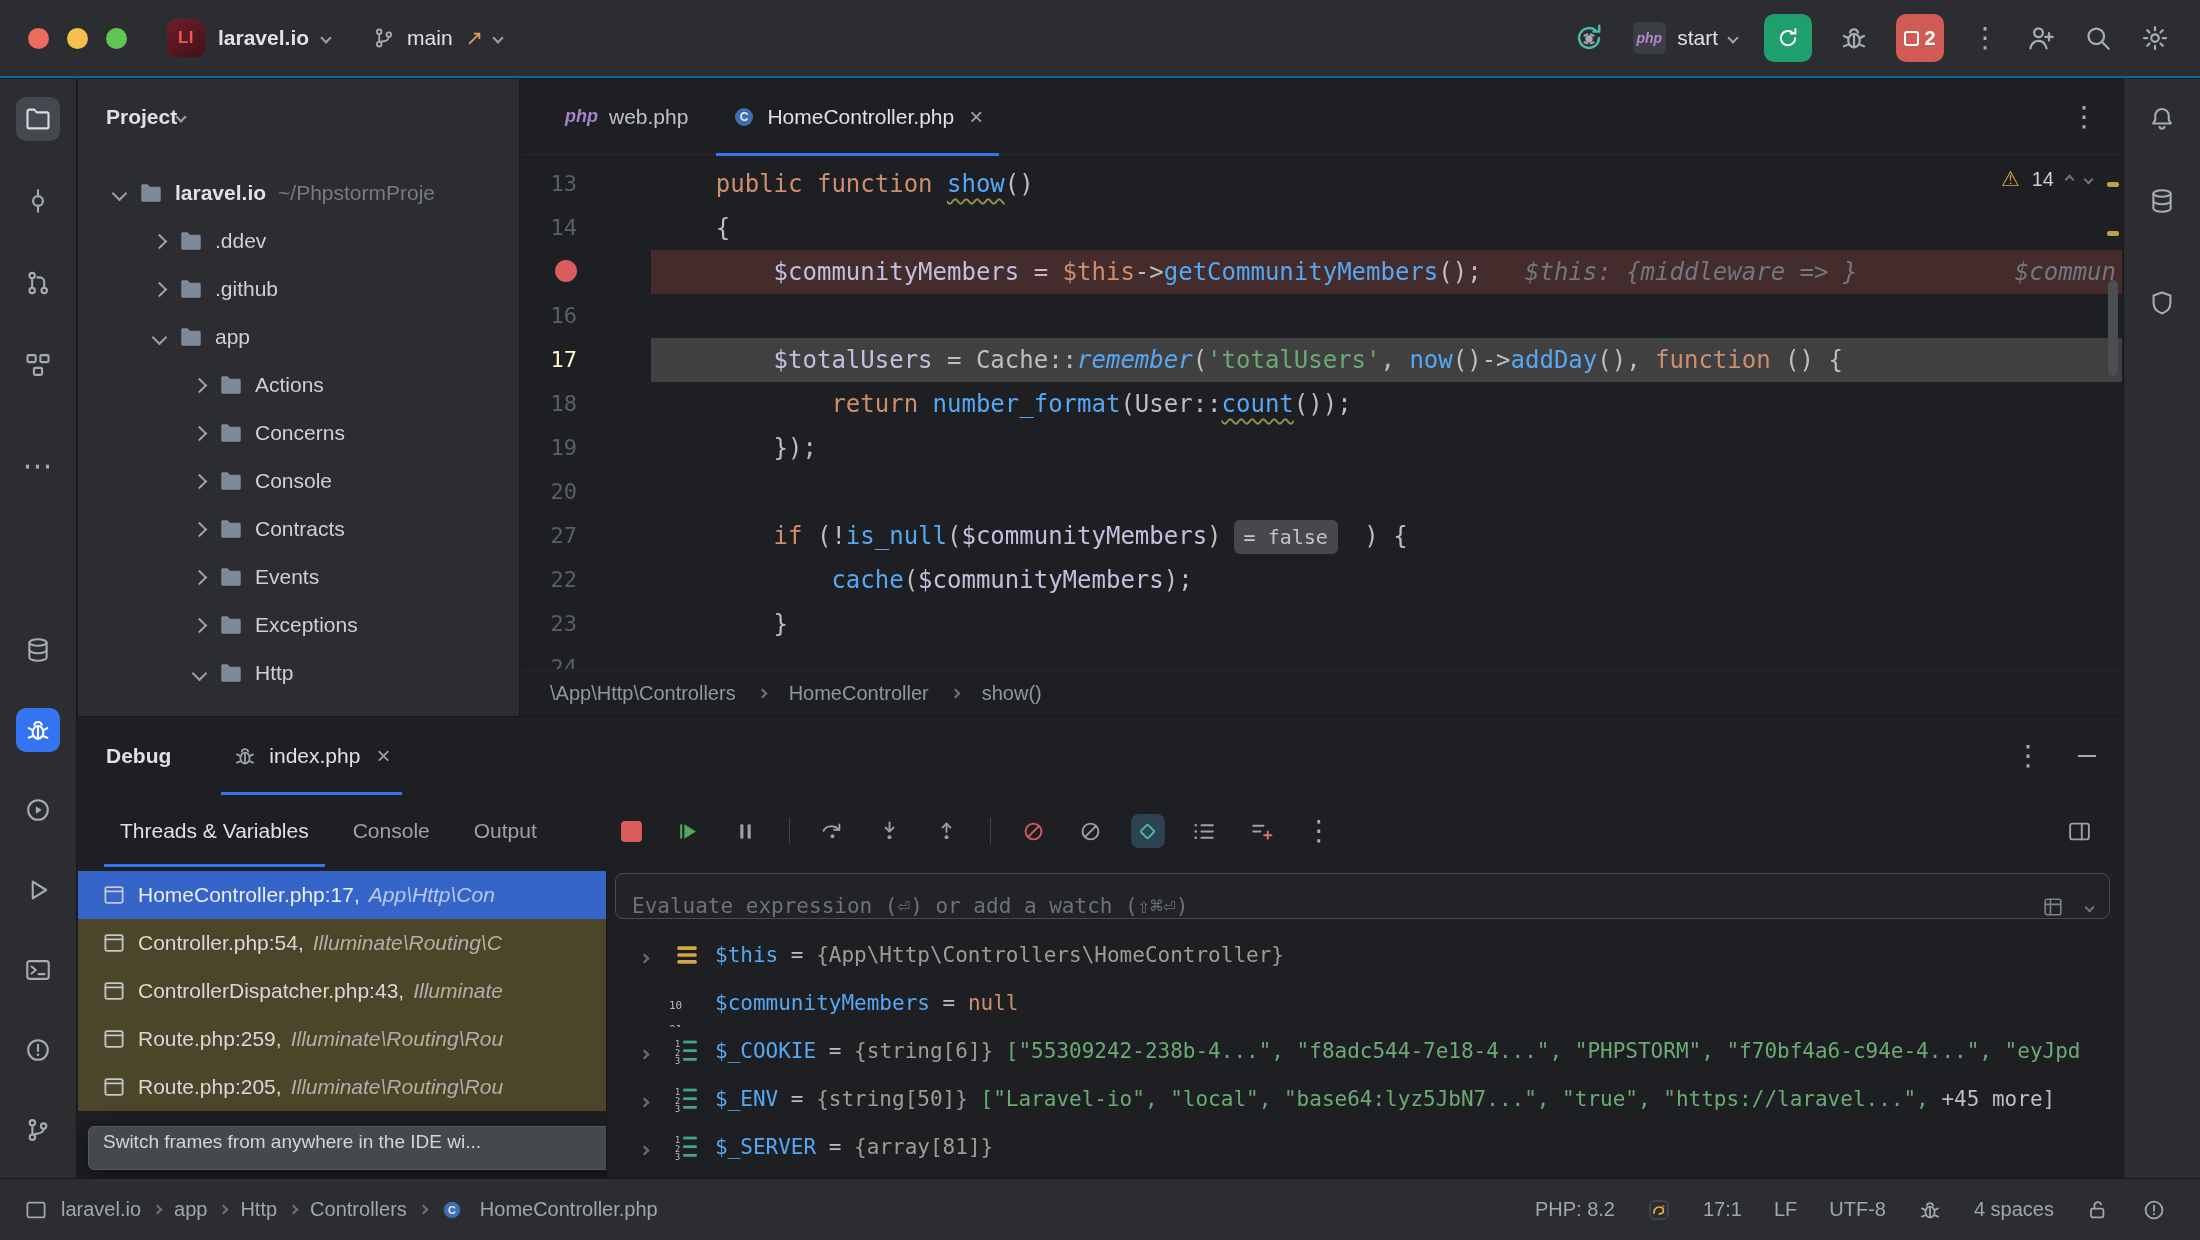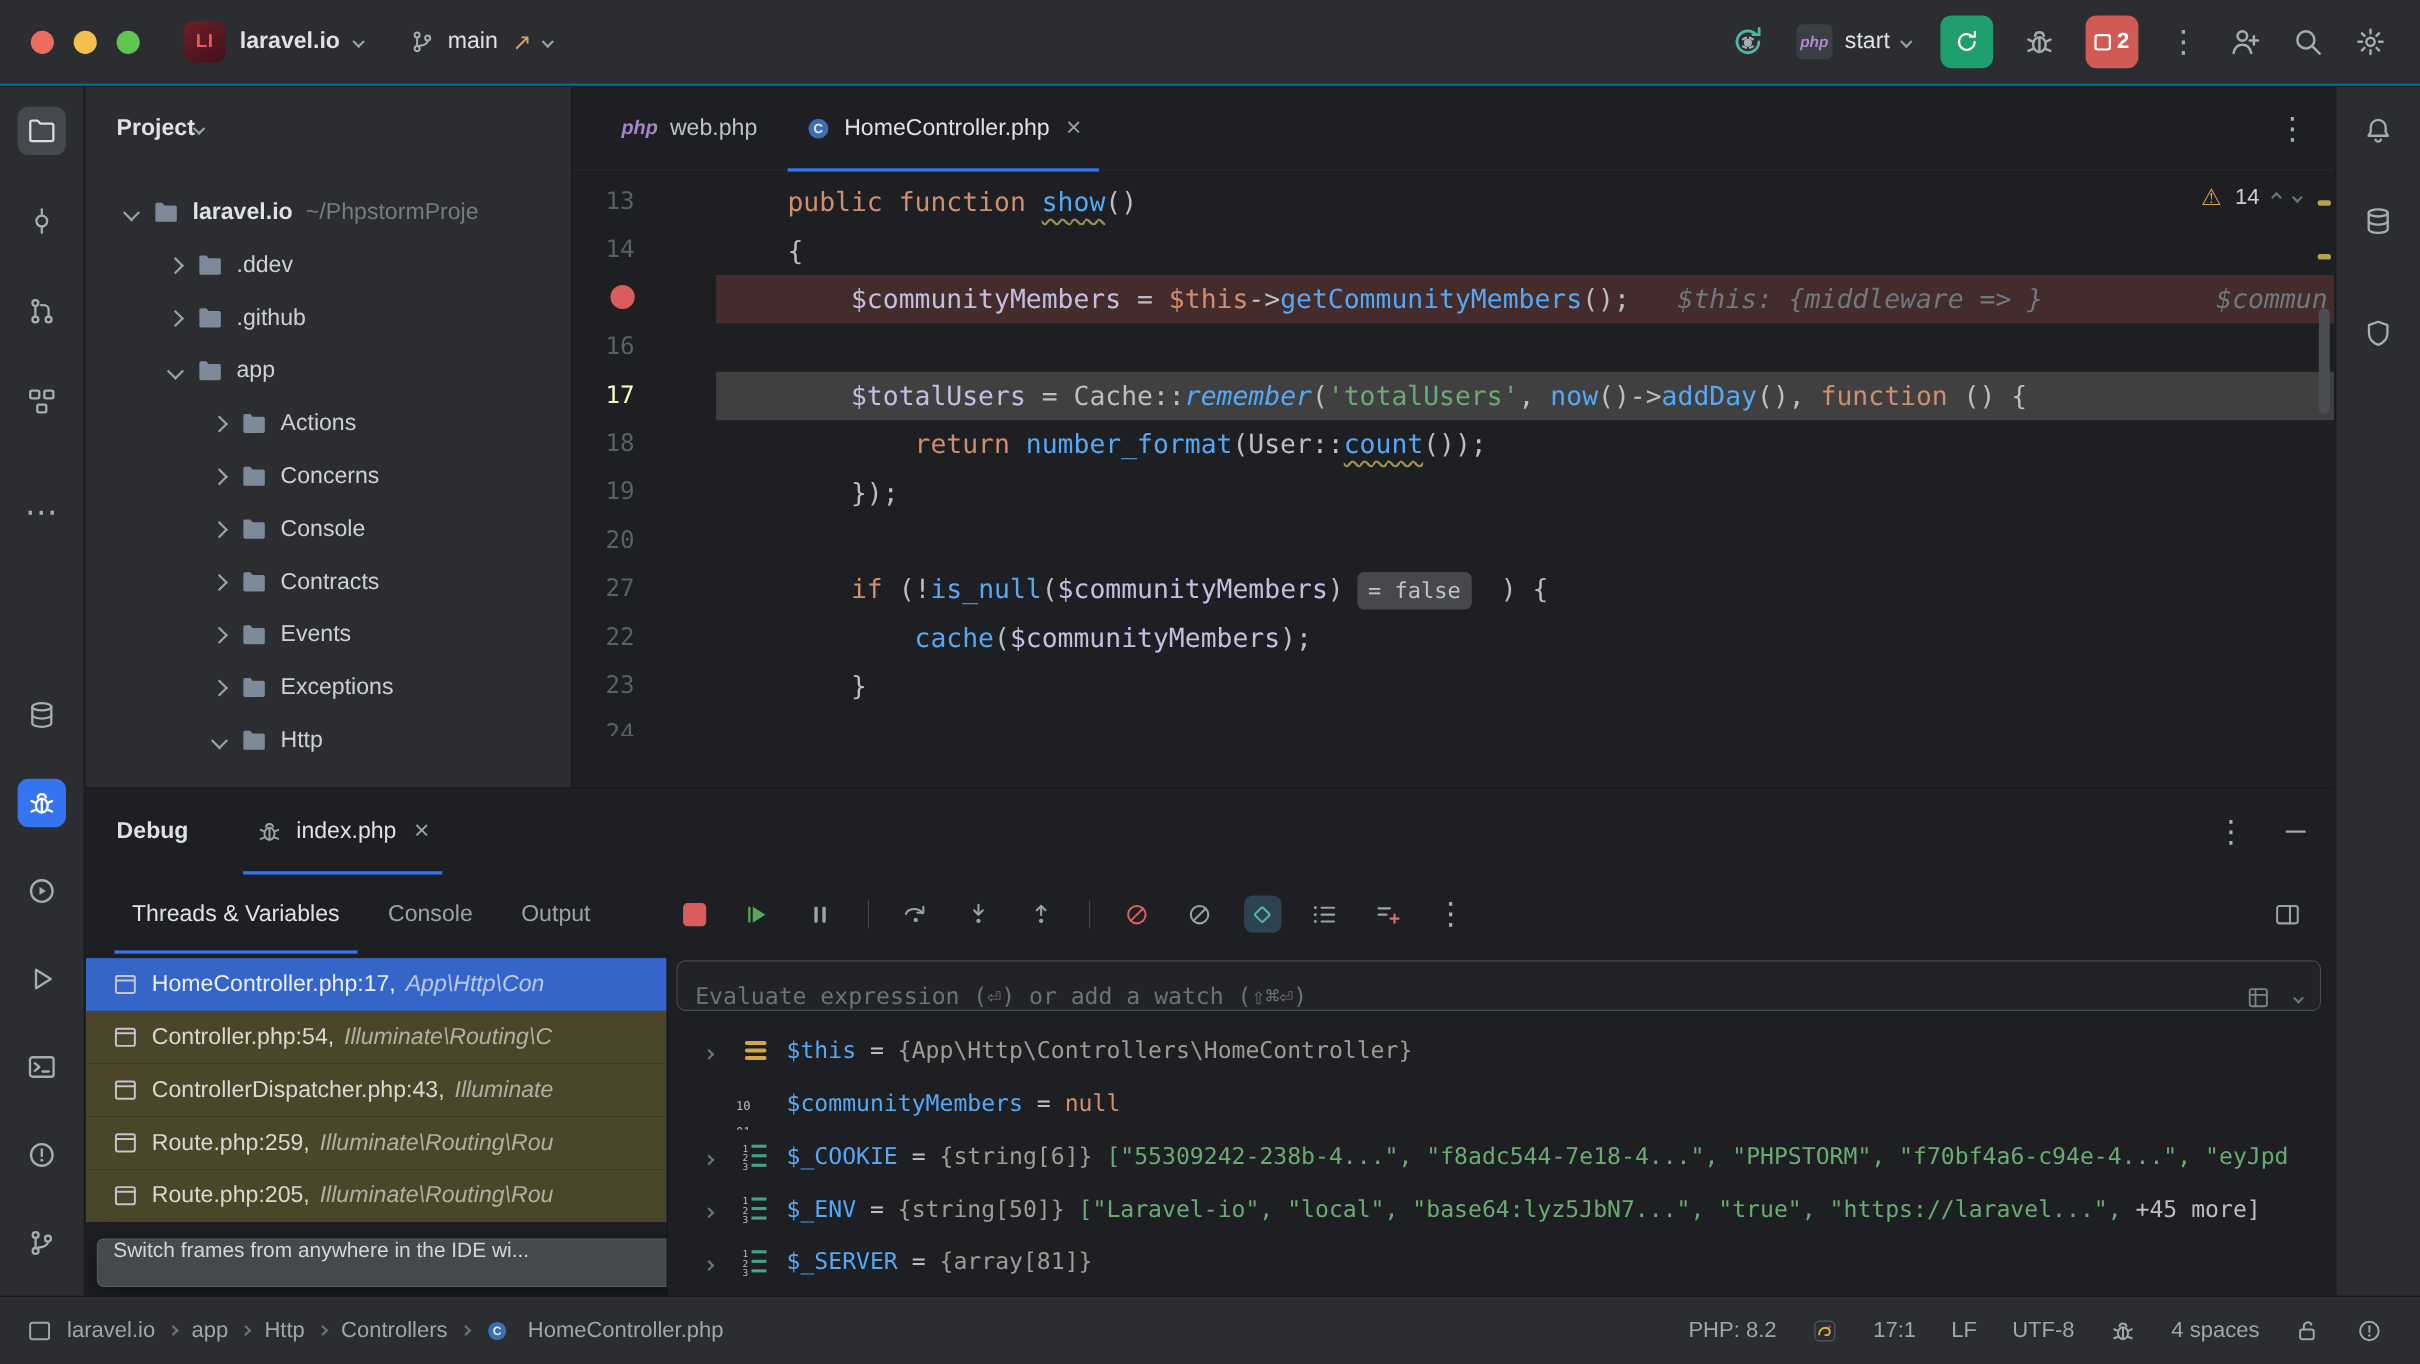--- a/index.html
+++ b/index.html
@@ -124,22 +124,22 @@
   .vsep{width:1px;height:26px;background:#43454A;margin:0 3px}
   .layout-btn{margin-left:auto;margin-right:26px}
 
   .dbg-content{position:absolute;left:0;right:0;top:150px;bottom:0;display:flex}
   .frames-col{flex:0 0 529px;width:529px;border-right:1px solid #17181B;padding-top:4px;position:relative;overflow:hidden}
   .frame-row{display:flex;align-items:center;height:48px;padding:0 10px 0 24px;font-size:21px;white-space:nowrap;overflow:hidden}
   .frame-row.sel{background:#3565C8;color:#EAEDF2}
   .frame-row.lib{background:#4B4529;color:#D8D9D3}
   .f-ic{width:24px;height:24px;margin-right:12px;color:#C3C6CC;flex:0 0 auto}
   .f-pkg{font-style:italic;opacity:.72;margin-left:9px}
-  .frames-tooltip{position:absolute;left:10px;bottom:8px;width:560px;height:44px;display:flex;align-items:flex-start;
-    background:#45484D;border:1px solid #55585E;border-radius:6px;padding:0 14px;color:#D3D5DA;font-size:19px;
+  .frames-tooltip{position:absolute;left:10px;bottom:8px;width:560px;height:44px;display:flex;align-items:flex-end;
+    background:#45484D;border:1px solid #55585E;border-radius:6px;padding:16px 14px;color:#D3D5DA;font-size:19px;
     box-shadow:0 8px 24px rgba(0,0,0,.45);white-space:nowrap;overflow:hidden}
   .frames-tooltip .close{margin-left:auto;color:#A8ABB2;font-size:22px;padding-left:10px}
 
   .vars-col{flex:1;overflow:hidden;position:relative}
   .eval-bar{height:46px;margin:6px 12px 0 8px;border:1px solid #474A50;border-radius:8px;background:#222327;
     display:flex;align-items:flex-end;padding:0 16px;color:#6E7277;
     font-family:"DejaVu Sans Mono","Liberation Mono",monospace;font-size:21px}
   .eval-right{margin-left:auto;display:flex;align-items:center;gap:22px;color:#7E8288}
   .eval-right [data-icon]{width:22px;height:22px}
   .vars-list{padding-top:12px}
@@ -521,20 +521,27 @@
     <div class="inspection">
       <span class="warn">⚠</span>
       <span>14</span>
       <span class="chv c-up sm2"></span>
       <span class="chv c-down sm2"></span>
     </div>
     <div class="scroll-thumb"></div>
     <div class="stripe-mark" style="top:103px"></div>
     <div class="stripe-mark" style="top:152px"></div>
 
+    <div class="crumbbar">
+        <span class="crumb">\App\Http\Controllers</span>
+        <span class="chv c-right sm2"></span>
+        <span class="crumb">HomeController</span>
+        <span class="chv c-right sm2"></span>
+        <span class="crumb">show()</span>
+      </div>
   </div>
 
   <div class="debug">
     <div class="dbg-header">
       <span class="dbg-title">Debug</span>
       <div class="session-tab">
         <span data-icon="bug">
             <svg viewBox="0 0 24 24" fill="none" stroke="currentColor" stroke-width="1.8" stroke-linecap="round" stroke-linejoin="round">
               <ellipse cx="12" cy="14" rx="4.6" ry="5.4"></ellipse>
               <path d="M8.8 7.6a3.3 3.3 0 0 1 6.4 0M12 9.2v10.2M4 10.4l3.6 1.7M4 18.6l3.6-1.4M20 10.4l-3.6 1.7M20 18.6l-3.6-1.4"></path>

